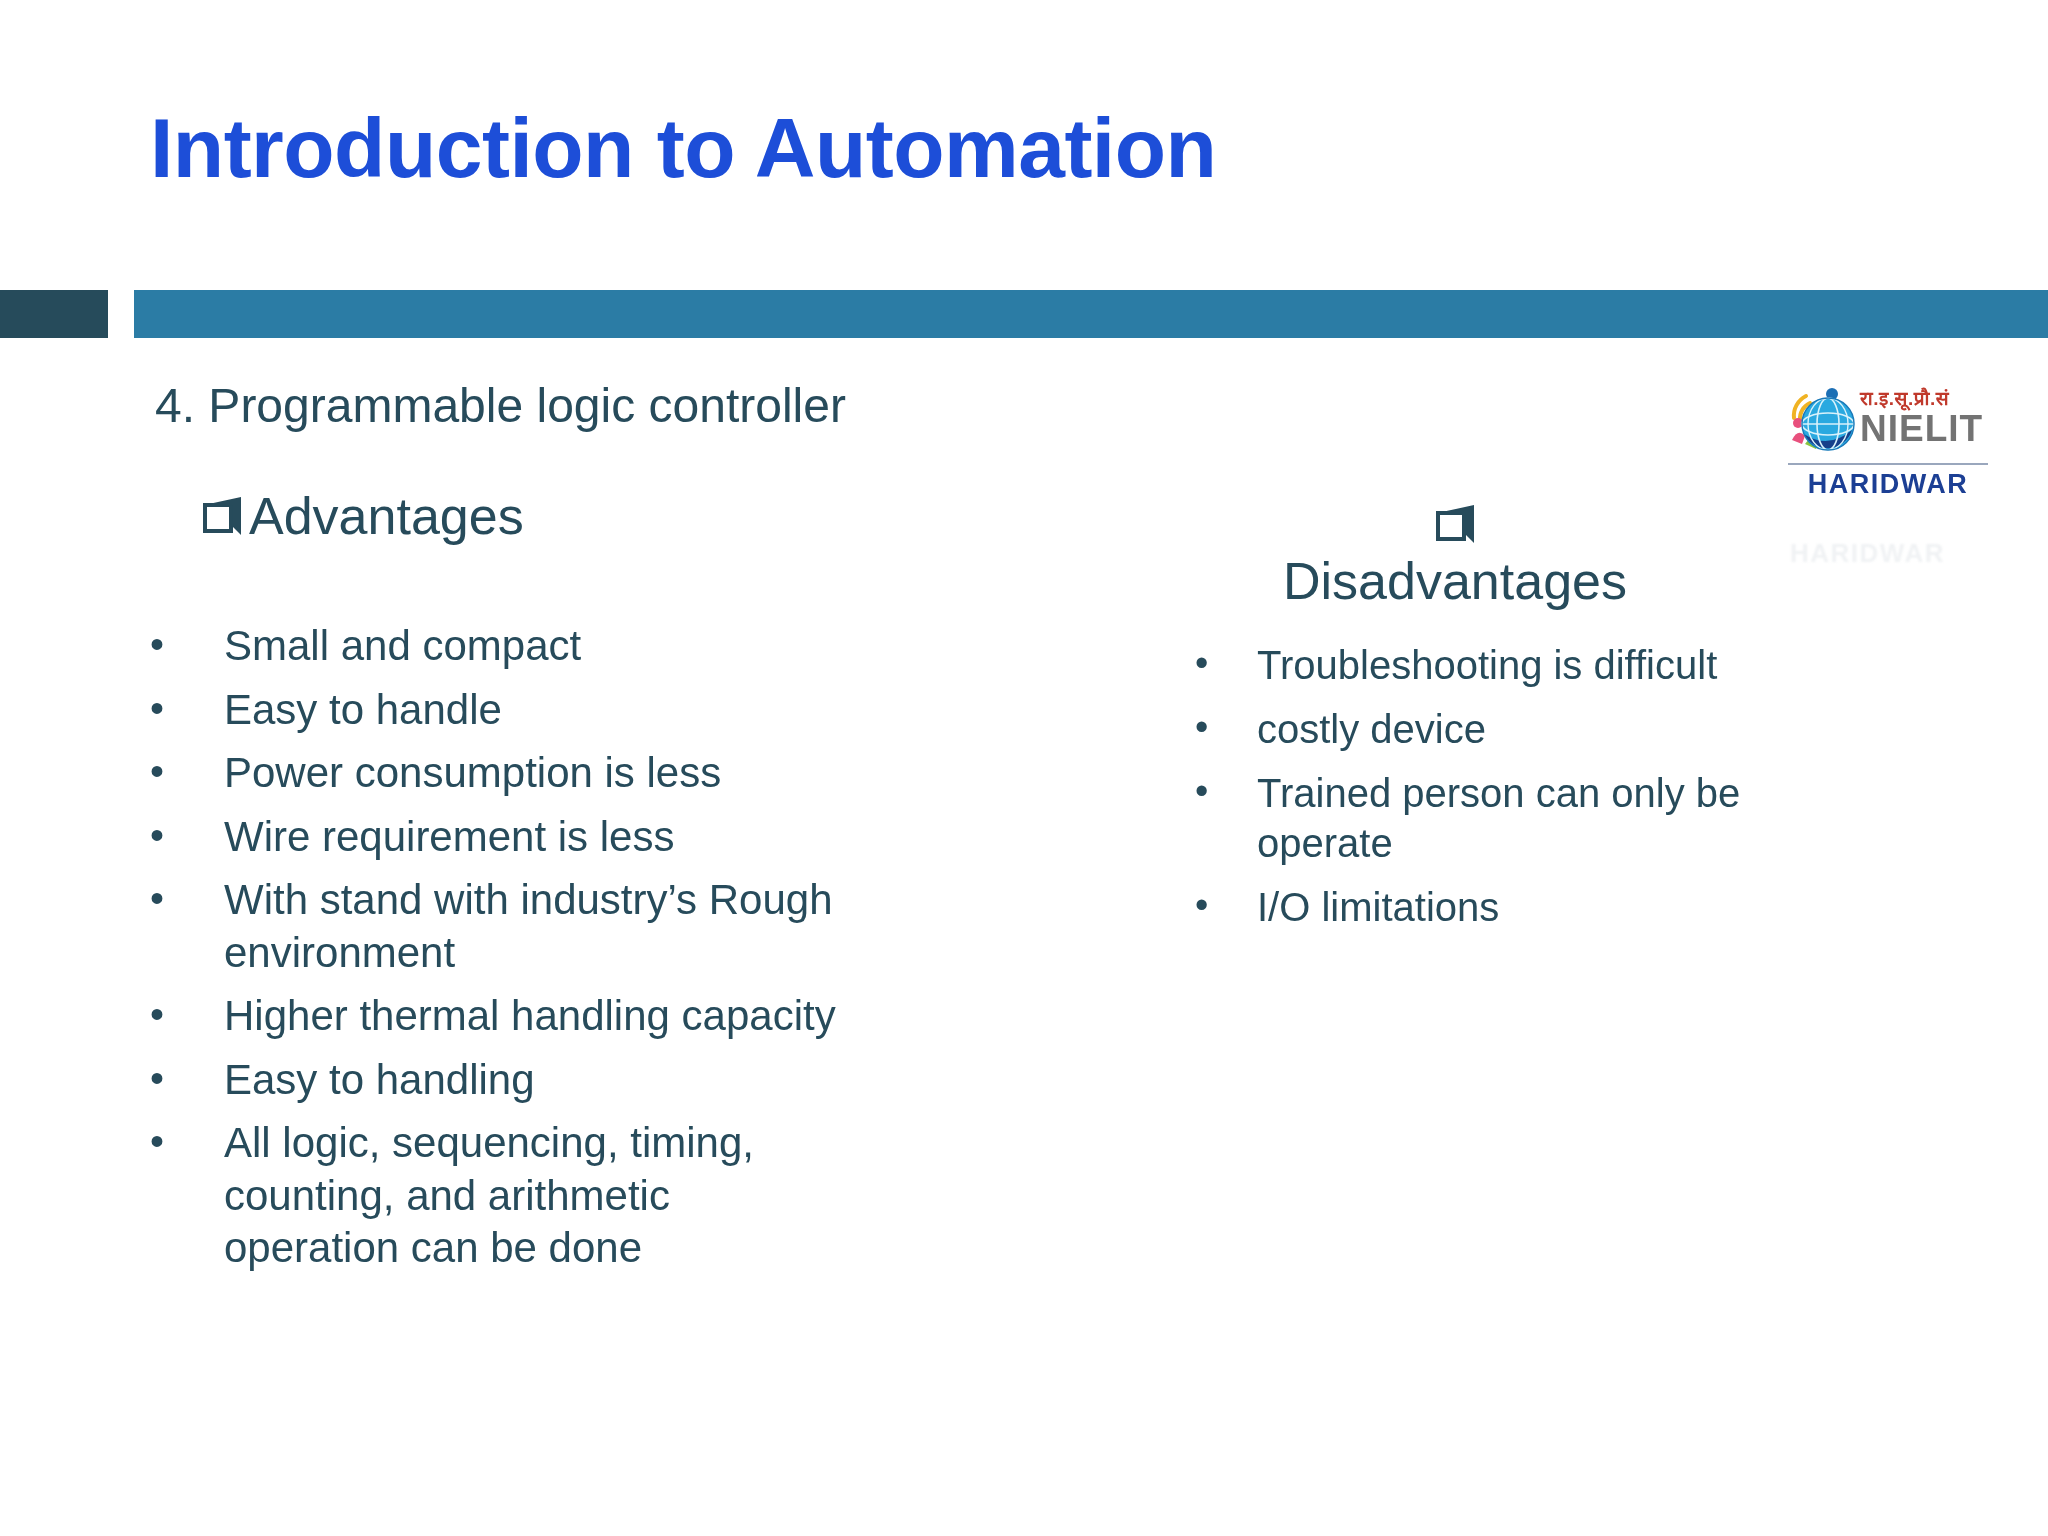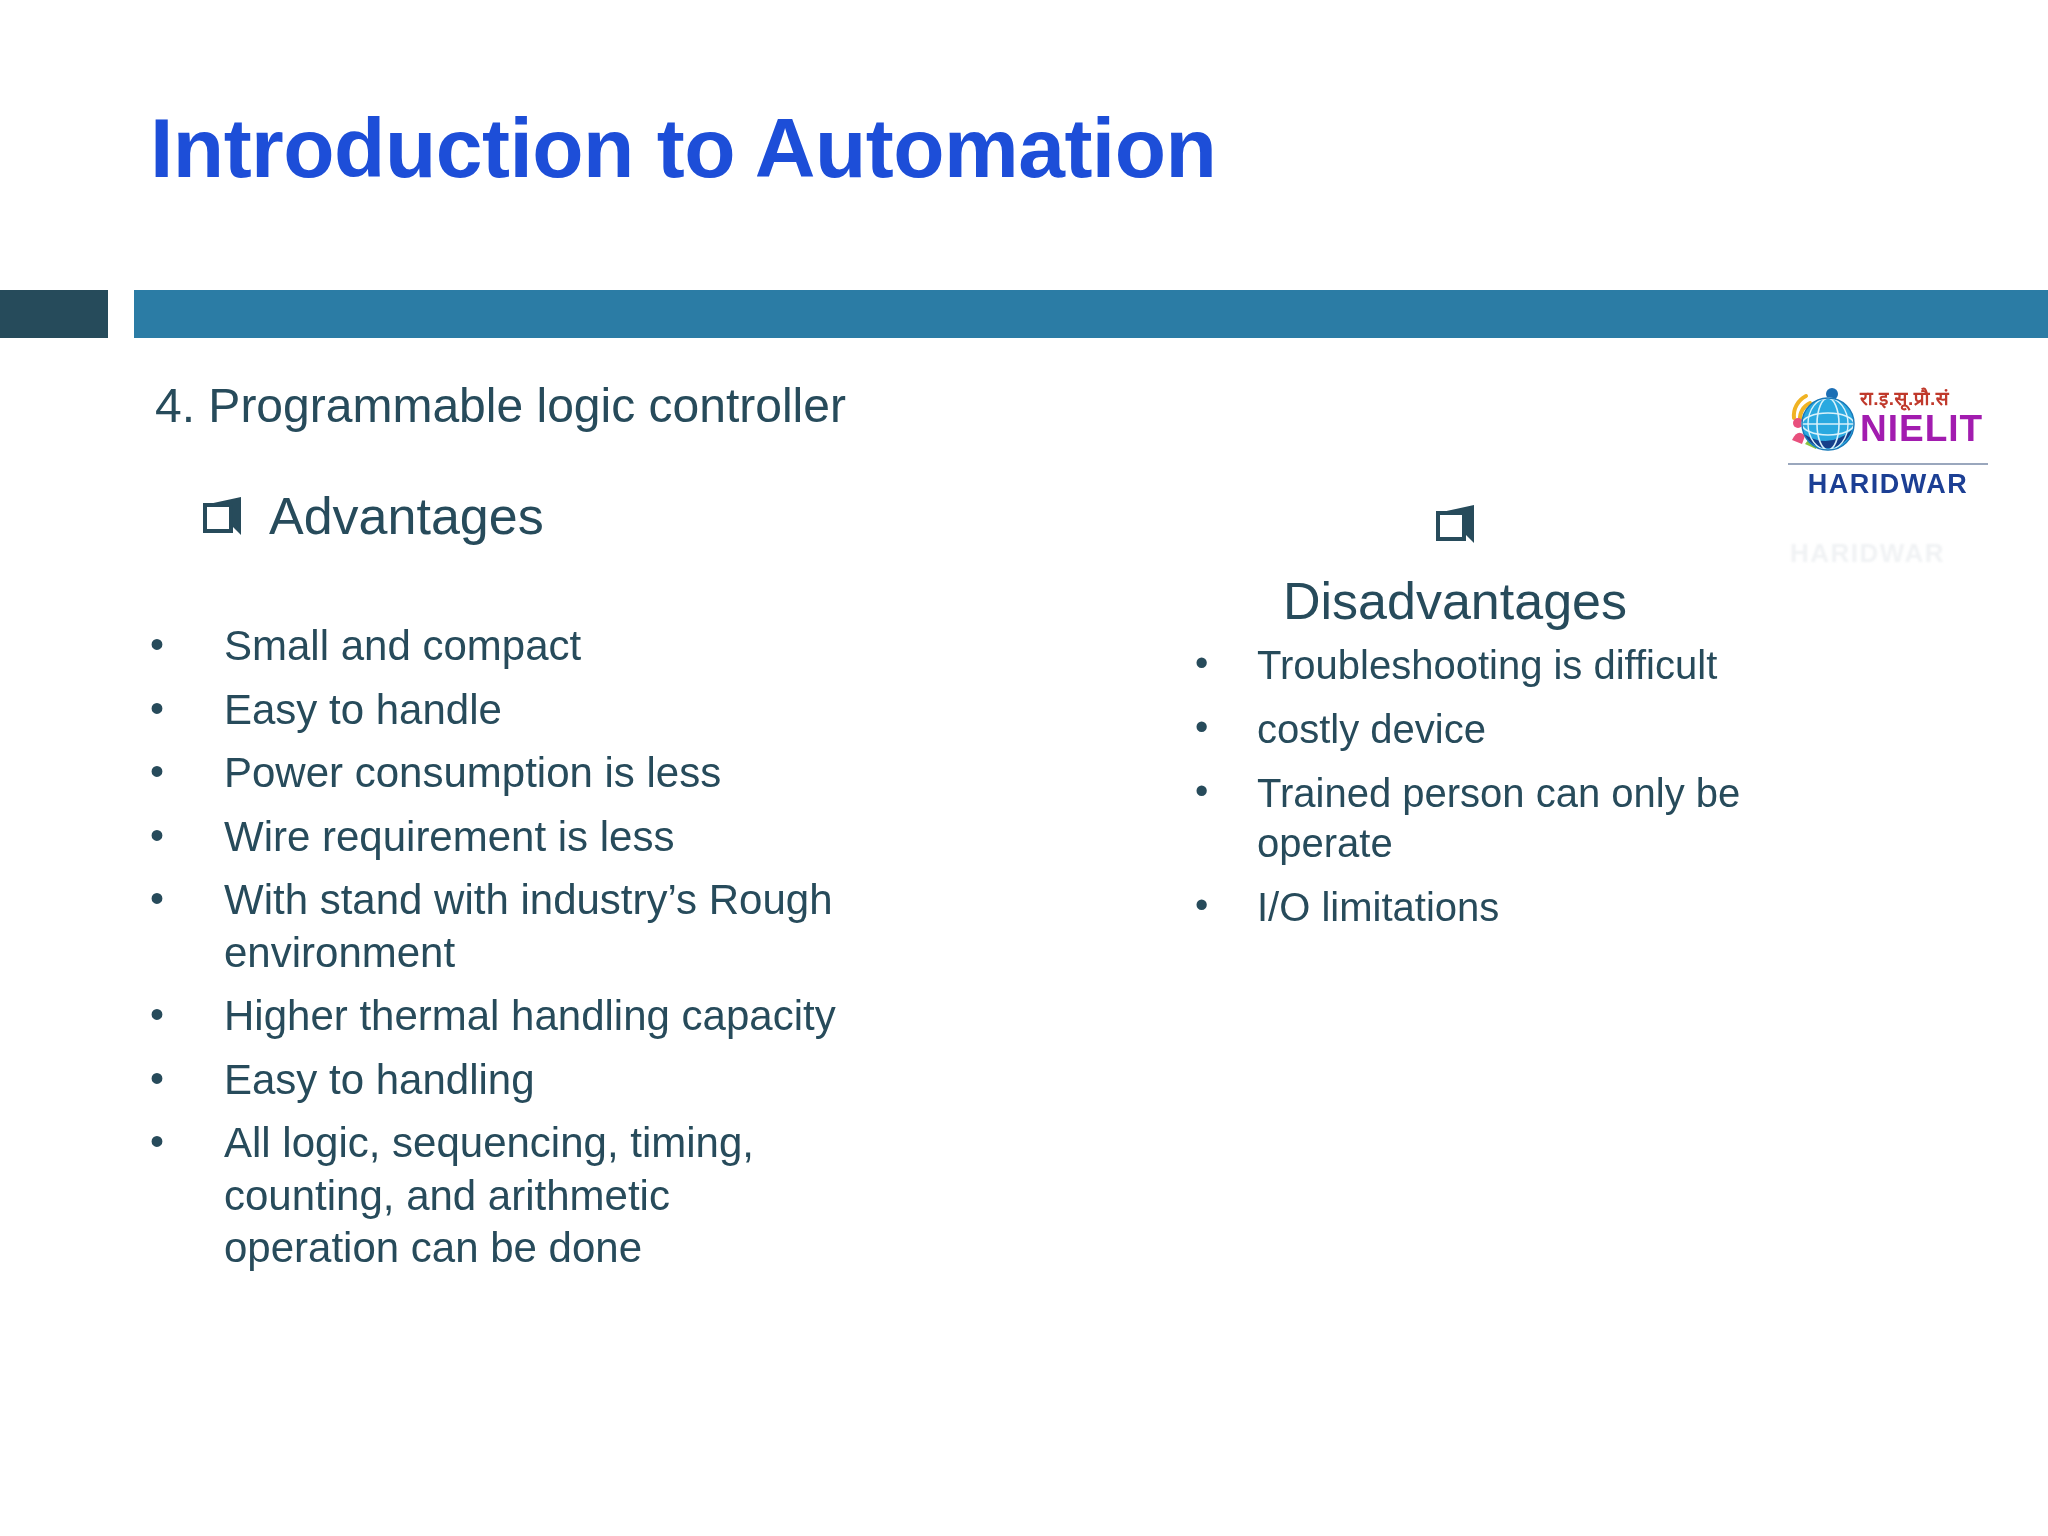--- a/index.html
+++ b/index.html
@@ -65,21 +65,21 @@
   }
 
   
   .col-heading {
     position: absolute;
     font-size: 52px;
     color: #274b5b;
     white-space: nowrap;
     display: flex;
     align-items: center;
-    gap: 28px;
+    gap: 8px;
   }
   .col-heading.left  { left: 203px; top: 486px; }
   .col-heading.right { left: 1283px; top: 505px; flex-direction: column; }
 
   .box-icon {
     display: inline-block;
     position: relative;
     width: 38px;
     height: 38px;
     flex: 0 0 auto;
@@ -157,21 +157,21 @@
   .logo-hindi {
     font-size: 19px;
     color: #c0392b;
     font-weight: bold;
     letter-spacing: 0.5px;
     white-space: nowrap;
   }
   .logo-nielit {
     font-size: 37px;
     font-weight: bold;
-    color: #a21caf;
+    color: #737373;
     letter-spacing: 1px;
     line-height: 1;
     margin-top: 2px;
     white-space: nowrap;
   }
   .logo-rule {
     height: 2px;
     background: #9aa7bd;
     margin: 3px 0 4px 0;
   }

